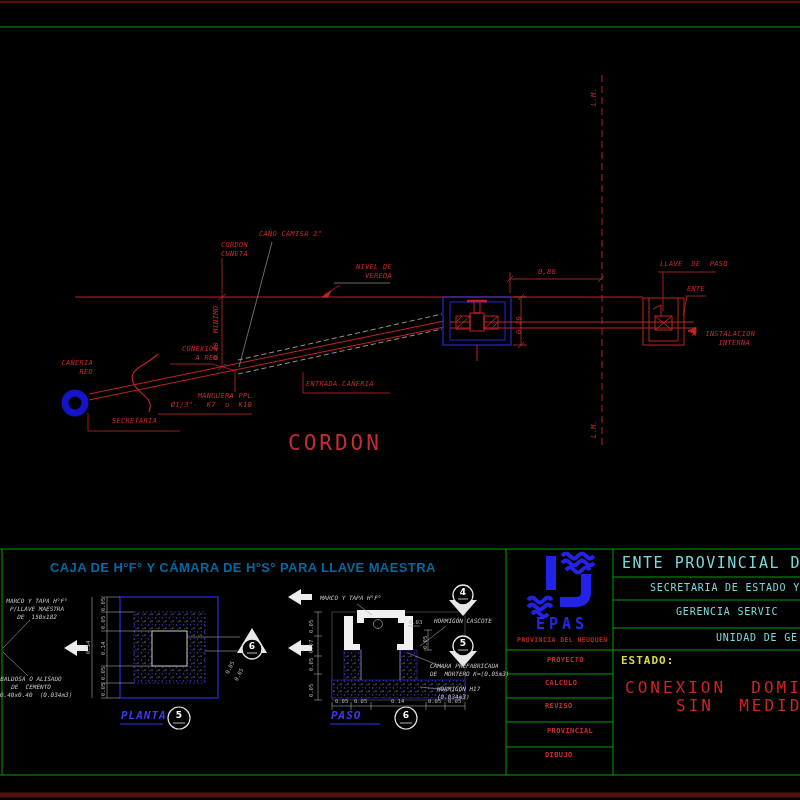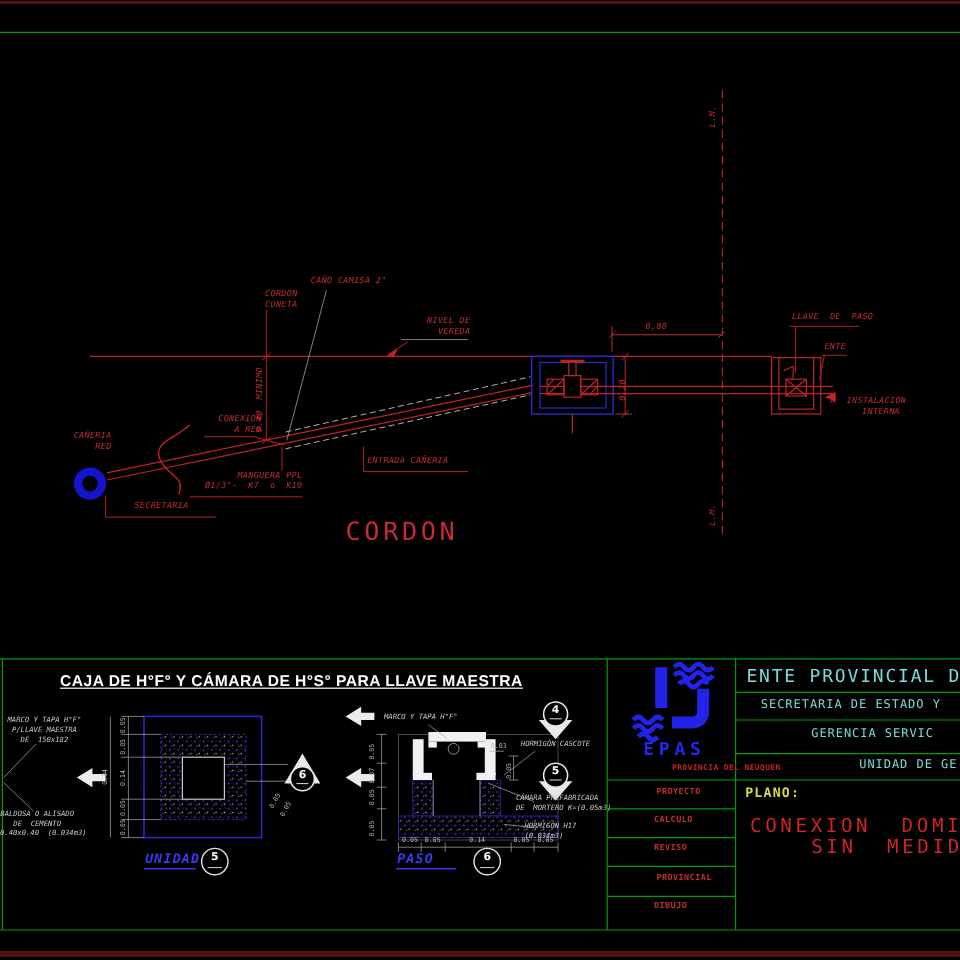--- a/index.html
+++ b/index.html
@@ -18,36 +18,36 @@
   .wlbl.c{text-align:center;}
   .dim{position:absolute;font:5.5px "DejaVu Sans Mono",monospace;
        color:#b8b8b8;white-space:pre;}
   .bluelbl{position:absolute;font:bold italic 11px "DejaVu Sans Mono",monospace;
        color:#3a3af0;letter-spacing:1px;}
   .marknum{position:absolute;font:bold 9px "DejaVu Sans",sans-serif;color:#fff;
        width:8px;text-align:center;}
   .lateral-title{position:absolute;font:21px "DejaVu Sans Mono",monospace;
        color:#c62b35;letter-spacing:3px;}
   .detail-title{position:absolute;font:bold 13px "Liberation Sans",sans-serif;
-       color:#ffffff;letter-spacing:.4px;text-decoration:underline;}
+       color:#0369a1;letter-spacing:.4px;}
   
   .tb-org1{position:absolute;font:15px "DejaVu Sans Mono",monospace;
        color:#7adada;letter-spacing:1.5px;white-space:pre;}
   .tb-org{position:absolute;font:10px "DejaVu Sans Mono",monospace;
        color:#7adada;letter-spacing:.8px;white-space:pre;}
   .tb-plano{position:absolute;font:bold 11px "DejaVu Sans Mono",monospace;
        color:#d8d84a;letter-spacing:1px;}
   .tb-title{position:absolute;font:16px "DejaVu Sans Mono",monospace;
        color:#cc2525;letter-spacing:3px;white-space:pre;}
   .tb-sign{position:absolute;font:bold 7px "DejaVu Sans Mono",monospace;
        color:#c03030;letter-spacing:.4px;padding-left:29px;}
   .epas{position:absolute;font:bold 15px "DejaVu Sans Mono",monospace;
        color:#2626e8;letter-spacing:4px;}
   .provincia{position:absolute;font:bold 6.5px "DejaVu Sans Mono",monospace;
-       color:#c02525;letter-spacing:.4px;margin-left:43px;}
+       color:#c02525;letter-spacing:.4px;}
 </style>
 </head>
 <body>
 
 <svg width="800" height="800" viewBox="0 0 800 800">
   <defs>
     <pattern id="speck" width="7" height="7" patternUnits="userSpaceOnUse">
       <rect width="7" height="7" fill="#000"></rect>
       <circle cx="1.5" cy="2" r="0.8" fill="#4040d8"></circle>
       <circle cx="5" cy="5" r="0.6" fill="#d8d8d8"></circle>
@@ -294,21 +294,21 @@
 DE  CEMENTO
 0.40x0.40  (0.034m3)</span>
 <span class="dim rot" style="left:100px;top:611px">0.05</span>
 <span class="dim rot" style="left:100px;top:629px">0.05</span>
 <span class="dim rot" style="left:100px;top:655px">0.14</span>
 <span class="dim rot" style="left:100px;top:680px">0.05</span>
 <span class="dim rot" style="left:100px;top:696px">0.05</span>
 <span class="dim rot" style="left:85px;top:654px">0.34</span>
 <span class="dim rot65" style="left:224px;top:672px">0.05</span>
 <span class="dim rot65" style="left:233px;top:679px">0.05</span>
-<span class="bluelbl" style="left:121px;top:709px">UNIDAD</span>
+<span class="bluelbl" style="left:121px;top:709px">PLANTA</span>
 <span class="marknum" style="left:175px;top:710px">5</span>
 <span class="marknum" style="left:248px;top:641px">6</span>
 
 <span class="wlbl" style="left:320px;top:594px">MARCO Y TAPA H°F°</span>
 <span class="wlbl" style="left:434px;top:617px">HORMIGÓN CASCOTE</span>
 <span class="wlbl" style="left:430px;top:662px">CÁMARA PREFABRICADA
 DE  MORTERO K=(0.05m3)</span>
 <span class="wlbl" style="left:437px;top:685px">HORMIGÓN H17
 (0.034m3)</span>
 <span class="dim" style="left:409px;top:619px">0.03</span>
@@ -324,25 +324,25 @@
 <span class="dim" style="left:448px;top:698px">0.05</span>
 <span class="bluelbl" style="left:331px;top:709px">PASO</span>
 <span class="marknum" style="left:402px;top:710px">6</span>
 <span class="marknum" style="left:459px;top:587px">4</span>
 <span class="marknum" style="left:459px;top:638px">5</span>
 
 <span class="epas" style="left:536px;top:615px">EPAS</span>
 <span class="provincia" style="left:517px;top:636px">PROVINCIA DEL NEUQUEN</span>
 
 <span class="tb-org1" style="left:622px;top:554px">ENTE PROVINCIAL DE A</span>
-<span class="tb-org" style="left:634px;top:582px">SECRETARIA DE ESTADO Y</span>
+<span class="tb-org" style="left:650px;top:582px">SECRETARIA DE ESTADO Y</span>
 <span class="tb-org" style="left:676px;top:606px">GERENCIA SERVIC</span>
 <span class="tb-org" style="left:716px;top:632px">UNIDAD DE GE</span>
 
-<span class="tb-plano" style="left:621px;top:654px">PLANO:</span>
+<span class="tb-plano" style="left:621px;top:654px">ESTADO:</span>
 <span class="tb-title" style="left:625px;top:678px">CONEXION  DOMICIL</span>
 <span class="tb-title" style="left:676px;top:696px">SIN  MEDIDOR</span>
 
 <span class="tb-sign" style="left:518px;top:656px">PROYECTO</span>
 <span class="tb-sign" style="left:516px;top:679px">CALCULO</span>
 <span class="tb-sign" style="left:516px;top:702px">REVISO</span>
 <span class="tb-sign" style="left:518px;top:727px">PROVINCIAL</span>
 <span class="tb-sign" style="left:516px;top:751px">DIBUJO</span>
 
 </body></html>

